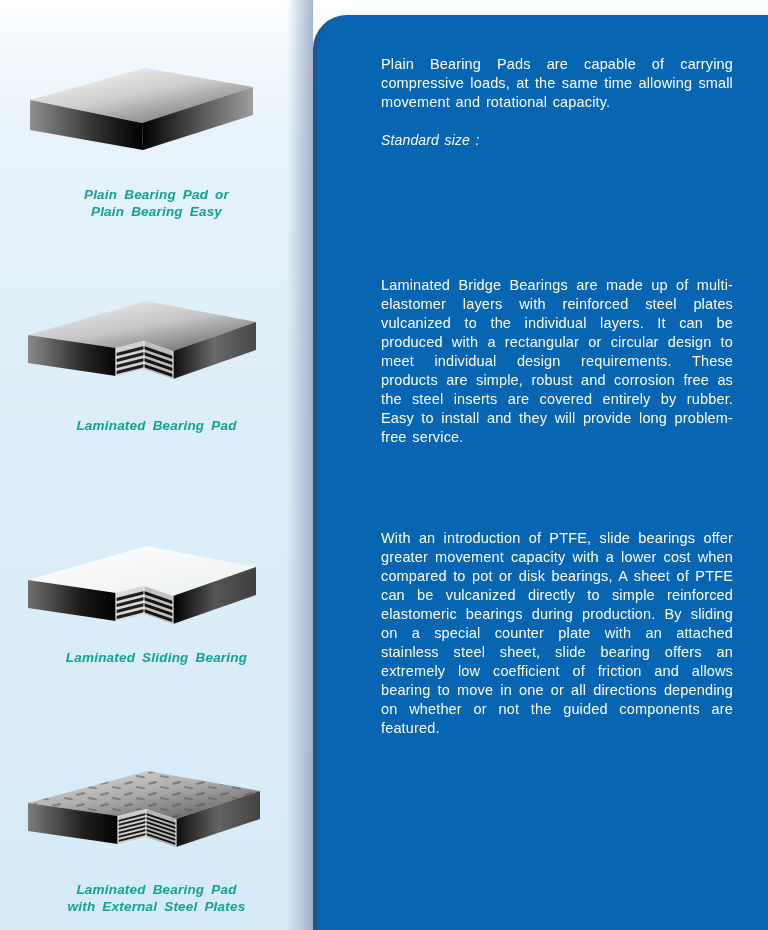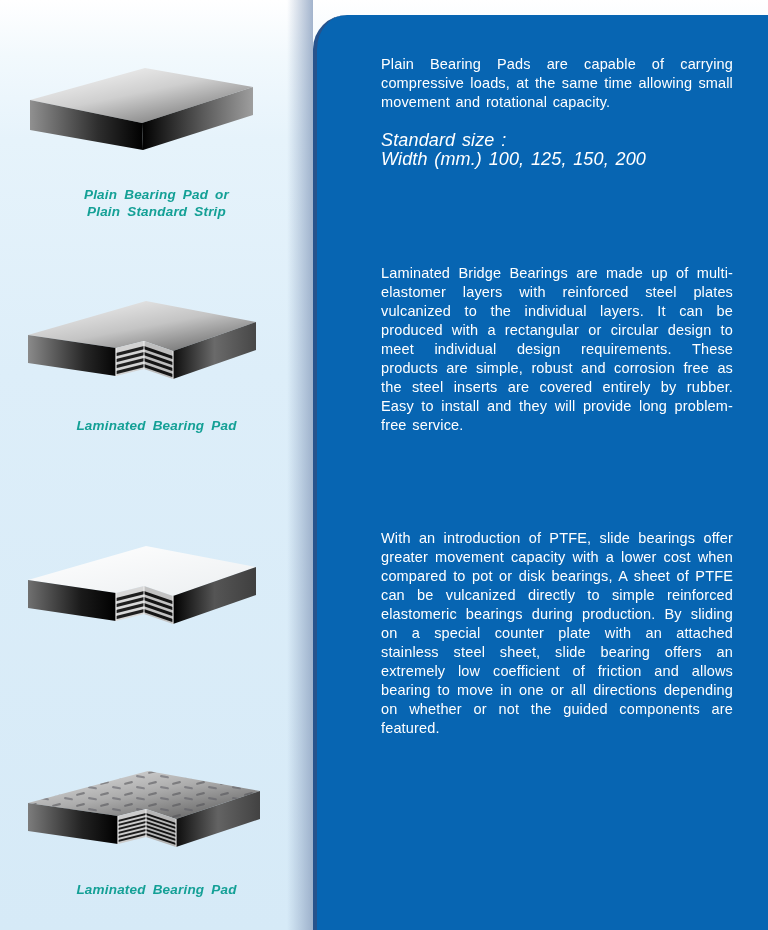--- a/index.html
+++ b/index.html
@@ -34,21 +34,21 @@
     background:var(--panel-blue);
     border-left:4px solid var(--panel-edge);
     border-top-left-radius:34px;
   }
   .sec{position:absolute;left:16px;right:35px;color:var(--text-white);margin-left:48px;}
   .para{
     margin:0;font-size:14.5px;line-height:19px;
     text-align:justify;letter-spacing:.15px;word-spacing:1.5px;
   }
   .std-block{margin-top:19px;font-style:italic;}
-  .std-line{font-size:18px;line-height:19px;letter-spacing:.15px;word-spacing:1.5px;}
+  .std-line{font-size:14px;line-height:19px;letter-spacing:.15px;word-spacing:1.5px;}
 </style>
 </head>
 <body>
 
 <div class="page">
 
   <div class="left-col">
 
     <svg class="prod-img" style="left:28px;top:62px;" width="226" height="92" viewBox="0 0 226 92">
       <defs>
@@ -67,21 +67,21 @@
             <stop offset="0.55" stop-color="#5a5a5a"></stop>
             <stop offset="1" stop-color="#9e9e9e"></stop>
         </linearGradient>
       </defs>
       <polygon points="2,38 117,6 225,25 114,61" fill="url(#p1t)"></polygon>
       <polygon points="2,38 114,61 115,88 2,68" fill="url(#p1l)"></polygon>
       <polygon points="114,61 225,25 225,53 115,88" fill="url(#p1r)"></polygon>
     </svg>
     <div class="prod-label" style="top:186px;">
       <div>Plain Bearing Pad or</div>
-      <div>Plain Standard Strip</div>
+      <div>Plain Bearing Easy</div>
     </div>
 
     <svg class="prod-img" style="left:26px;top:298px;" width="232" height="85" viewBox="0 0 232 85">
       <defs>
         <linearGradient id="p2t" x1="0" y1="0" x2="0.85" y2="1">
           <stop offset="0" stop-color="#f7f7f7"></stop>
             <stop offset="0.55" stop-color="#c4c4c4"></stop>
             <stop offset="1" stop-color="#6a6a6a"></stop>
         </linearGradient>
         <linearGradient id="p2l" x1="0" y1="0" x2="1" y2="0">
@@ -147,20 +147,23 @@
         <polygon points="118,43 147,53 147,81 118,71" fill="#c2c2c2"></polygon>
         <polygon points="118,48 147,58 147,61.2 118,51.2" fill="#141414"></polygon>
         <polygon points="118,54 147,64 147,67.2 118,57.2" fill="#141414"></polygon>
         <polygon points="118,60 147,70 147,73.2 118,63.2" fill="#141414"></polygon>
         <polygon points="118,66 147,76 147,79.2 118,69.2" fill="#141414"></polygon>
         <line x1="90" y1="50" x2="90" y2="78" stroke="#efefef" stroke-width="1.2"></line>
         <line x1="118" y1="43" x2="118" y2="71" stroke="#f2f2f2" stroke-width="1"></line>
         <line x1="147" y1="53" x2="147" y2="81" stroke="#e5e5e5" stroke-width="1.2"></line>
       </g>
     </svg>
+    <div class="prod-label" style="top:649px;">
+      <div>Laminated Sliding Bearing</div>
+    </div>
 
     <svg class="prod-img" style="left:26px;top:769px;" width="236" height="82" viewBox="0 0 236 82">
       <defs>
         <linearGradient id="p4t" x1="0" y1="0" x2="0.85" y2="1">
           <stop offset="0" stop-color="#e3e3e3"></stop>
             <stop offset="0.5" stop-color="#adadad"></stop>
             <stop offset="1" stop-color="#5f5f5f"></stop>
         </linearGradient>
         <linearGradient id="p4l" x1="0" y1="0" x2="1" y2="0">
           <stop offset="0" stop-color="#7c7c7c"></stop>
@@ -196,36 +199,36 @@
         <polygon points="120,56 150,66 150,68 120,58" fill="#121212"></polygon>
         <polygon points="120,60 150,70 150,72 120,62" fill="#121212"></polygon>
         <polygon points="120,64 150,74 150,76 120,66" fill="#121212"></polygon>
         <line x1="92" y1="47" x2="92" y2="75" stroke="#e9e9e9" stroke-width="1.2"></line>
         <line x1="120" y1="40" x2="120" y2="68" stroke="#eeeeee" stroke-width="1"></line>
         <line x1="150" y1="50" x2="150" y2="78" stroke="#dddddd" stroke-width="1.2"></line>
       </g>
     </svg>
     <div class="prod-label" style="top:881px;">
       <div>Laminated Bearing Pad</div>
+      <div>with External Steel Plates</div>
     </div>
 
     <div class="left-shadow"></div>
   </div>
 
   <div class="panel">
 
     <section class="sec" style="top:40px;">
       <p class="para">Plain Bearing Pads are capable of carrying compressive loads, at the same time allowing small movement and rotational capacity.</p>
       <div class="std-block">
         <div class="std-line">Standard size :</div>
-        <div class="std-line">Width (mm.) 100, 125, 150, 200</div>
       </div>
     </section>
 
-    <section class="sec" style="top:249px;">
+    <section class="sec" style="top:261px;">
       <p class="para">Laminated Bridge Bearings are made up of multi-elastomer layers with reinforced steel plates vulcanized to the individual layers. It can be produced with a rectangular or circular design to meet individual design requirements. These products are simple, robust and corrosion free as the steel inserts are covered entirely by rubber. Easy to install and they will provide long problem-free service.</p>
     </section>
 
     <section class="sec" style="top:514px;">
       <p class="para">With an introduction of PTFE, slide bearings offer greater movement capacity with a lower cost when compared to pot or disk bearings, A sheet of PTFE can be vulcanized directly to simple reinforced elastomeric bearings during production. By sliding on a special counter plate with an attached stainless steel sheet, slide bearing offers an extremely low coefficient of friction and allows bearing to move in one or all directions depending on whether or not the guided components are featured.</p>
     </section>
 
 
   </div>
 </div>

